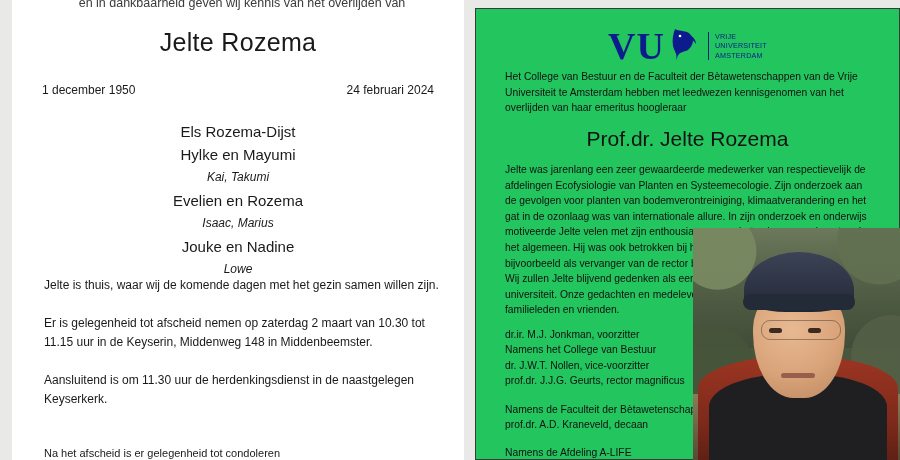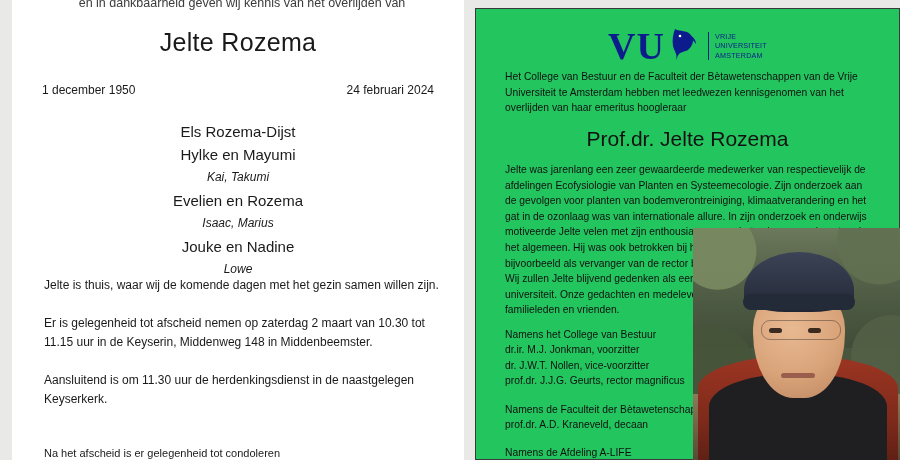--- a/index.html
+++ b/index.html
@@ -341,22 +341,22 @@
 
     <div class="intro">Het College van Bestuur en de Faculteit der Bètawetenschappen van de Vrije Universiteit te Amsterdam hebben met leedwezen kennisgenomen van het overlijden van haar emeritus hoogleraar</div>
 
     <div class="prof-name">Prof.dr. Jelte Rozema</div>
 
     <div class="para para-1">Jelte was jarenlang een zeer gewaardeerde medewerker van respectievelijk de afdelingen Ecofysiologie van Planten en Systeemecologie. Zijn onderzoek aan de gevolgen voor planten van bodemverontreiniging, klimaatverandering en het gat in de ozonlaag was van internationale allure. In zijn onderzoek en onderwijs motiveerde Jelte velen met zijn enthousiasme voor het vak en voor de natuur in het algemeen. Hij was ook betrokken bij het bestuur van de universiteit, bijvoorbeeld als vervanger van de rector bij promoties.</div>
     <div class="para para-2">Wij zullen Jelte blijvend gedenken als een belangrijke medewerker van onze universiteit. Onze gedachten en medeleven gaan uit naar zijn vrouw, familieleden en vrienden.</div>
 
     <div class="signoff sig-1">
       <div class="grp">
+        <div>dr.ir. M.J. Jonkman, voorzitter</div>
         <div>Namens het College van Bestuur</div>
-        <div>dr.ir. M.J. Jonkman, voorzitter</div>
         <div>dr. J.W.T. Nollen, vice-voorzitter</div>
         <div>prof.dr. J.J.G. Geurts, rector magnificus</div>
       </div>
       <div class="grp">
         <div>Namens de Faculteit der Bètawetenschappen</div>
         <div>prof.dr. A.D. Kraneveld, decaan</div>
       </div>
       <div class="grp">
         <div>Namens de Afdeling A-LIFE</div>
 

